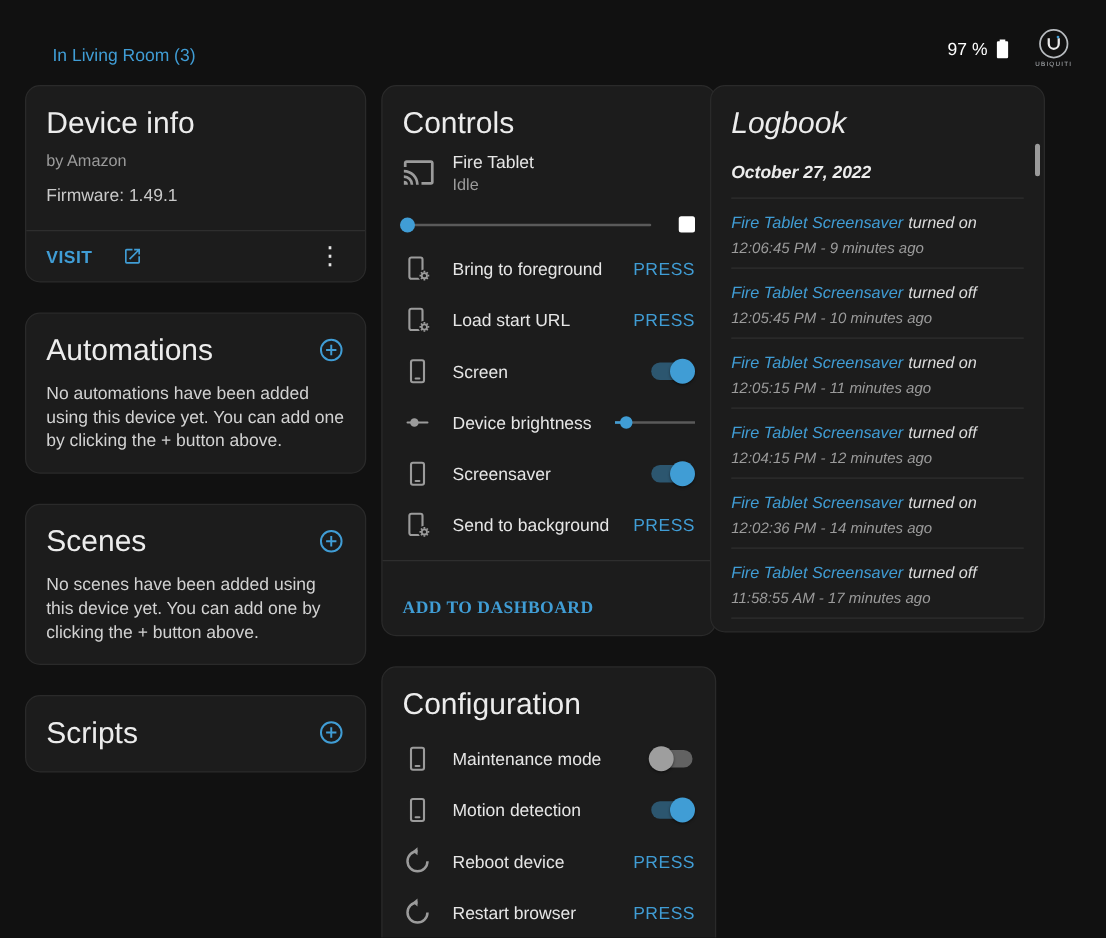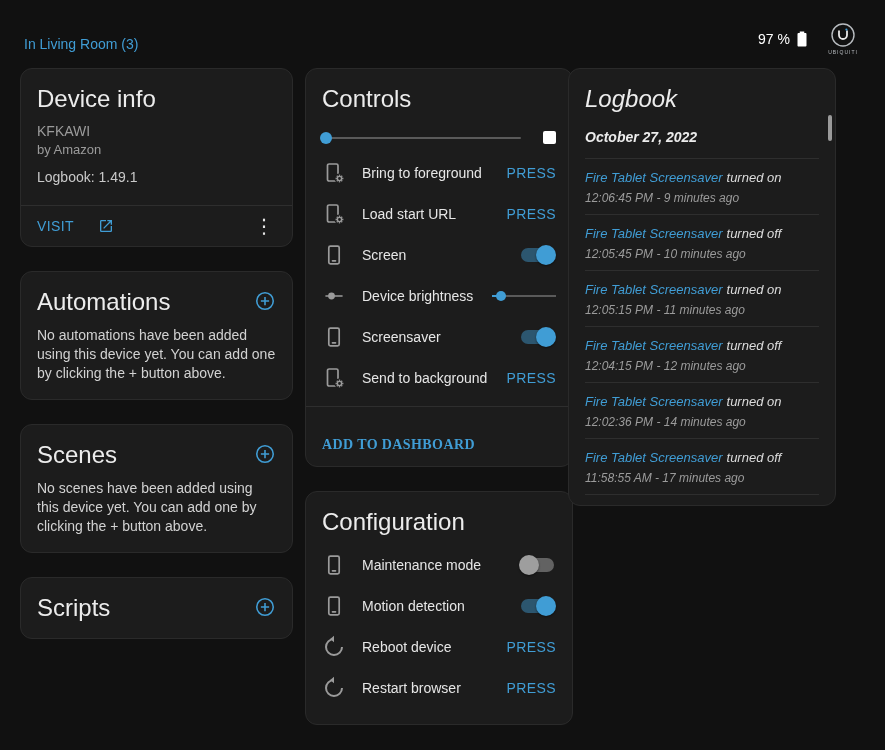--- a/index.html
+++ b/index.html
@@ -7,21 +7,21 @@
   body {
     background:#111111;
     overflow:hidden;
     position:relative;
     font-family:"Liberation Sans", sans-serif;
     color:#e6e6e6;
   }
   a { text-decoration:none; cursor:pointer; }
 
   
-  .breadcrumb { position:absolute; left:24px; top:36px; font-size:14px; color:#409dd5; }
+  .breadcrumb { position:absolute; left:42px; top:36px; font-size:14px; color:#409dd5; }
   .topbar-right { position:absolute; right:22px; top:22px; display:flex; align-items:center; }
   .battery-text { font-size:14px; color:#ffffff; margin-right:3px; }
   .battery-icon { display:flex; }
   .logo { display:flex; flex-direction:column; align-items:center; margin-left:12px; width:40px; }
   .logo-text { font-size:5px; letter-spacing:1px; color:#b8bcc0; margin-top:1px; }
 
   
   .col { position:absolute; top:68px; }
   .col1 { left:20px;  width:273px; }
   .col2 { left:305px; width:268px; }
@@ -40,21 +40,21 @@
 
   
   .model { color:#9b9b9b; font-size:14px; margin-top:10px; }
   .manufacturer { color:#9b9b9b; font-size:13px; margin-top:3px; }
   .firmware { color:#c9c9c9; font-size:14px; margin-top:12px; margin-bottom:4px; }
   .card-footer {
     border-top:1px solid #2e2e2e;
     display:flex; align-items:center; justify-content:space-between;
     padding:11px 12px 11px 16px;
   }
-  .text-button { color:#409dd5; font-weight:400; font-size:14px; letter-spacing:.4px;
+  .text-button { color:#409dd5; font-weight:700; font-size:14px; letter-spacing:.4px;
     display:flex; align-items:center; gap:24px; }
   .menu-dots { color:#e6e6e6; font-size:20px; line-height:18px; padding:0 6px; cursor:pointer; }
 
   
   .card-header { display:flex; align-items:center; justify-content:space-between; }
   .plus-btn { cursor:pointer; display:flex; }
   .body-text { font-size:14px; color:#d2d2d2; line-height:19px; margin-top:10px; }
 
   
   .media-row { display:flex; align-items:center; margin:8px 0 2px; cursor:pointer; }
@@ -117,23 +117,22 @@
     </svg>
     <span class="logo-text">UBIQUITI</span>
   </div>
 </div>
 
 <div class="col col1">
 
   <section class="card">
     <div class="card-pad">
       <h1 class="card-title">Device info</h1>
-      <div class="model">KFKAWI</div>
       <div class="manufacturer">by Amazon</div>
-      <div class="firmware">Logbook: 1.49.1</div>
+      <div class="firmware">Firmware: 1.49.1</div>
     </div>
     <div class="card-footer">
       <a class="text-button">
         <span>VISIT</span>
         <span style="display:flex;">
           <svg width="16" height="16" viewBox="0 0 24 24">
               <path fill="#409dd5" d="M14,3V5H17.59L7.76,14.83L9.17,16.24L19,6.41V10H21V3M19,19H5V5H12V3H5C3.89,3 3,3.9 3,5V19A2,2 0 0,0 5,21H19A2,2 0 0,0 21,19V12H19V19Z"></path>
             </svg>
         </span>
       </a>
@@ -186,20 +185,31 @@
   </section>
 
 </div>
 
 <div class="col col2">
 
   <section class="card">
     <div class="card-pad" style="padding-bottom:8px;">
       <h1 class="card-title">Controls</h1>
 
+      <div class="media-row">
+        <span class="media-icon">
+          <svg width="26" height="26" viewBox="0 0 24 24">
+              <path fill="#9b9b9b" d="M1,10V12A9,9 0 0,1 10,21H12C12,14.92 7.07,10 1,10M1,14V16A5,5 0 0,1 6,21H8A7,7 0 0,0 1,14M1,18V21H4A3,3 0 0,0 1,18M21,3H3C1.89,3 1,3.89 1,5V8H3V5H21V19H14V21H21A2,2 0 0,0 23,19V5C23,3.89 22.1,3 21,3Z"></path>
+            </svg>
+        </span>
+        <div class="media-text">
+          <div class="media-name">Fire Tablet</div>
+          <div class="media-state">Idle</div>
+        </div>
+      </div>
 
       <div class="media-slider">
         <div class="slider-track">
           <div class="slider-thumb"></div>
         </div>
         <div class="stop-btn"></div>
       </div>
 
       <div class="row">
         <span class="row-icon">

